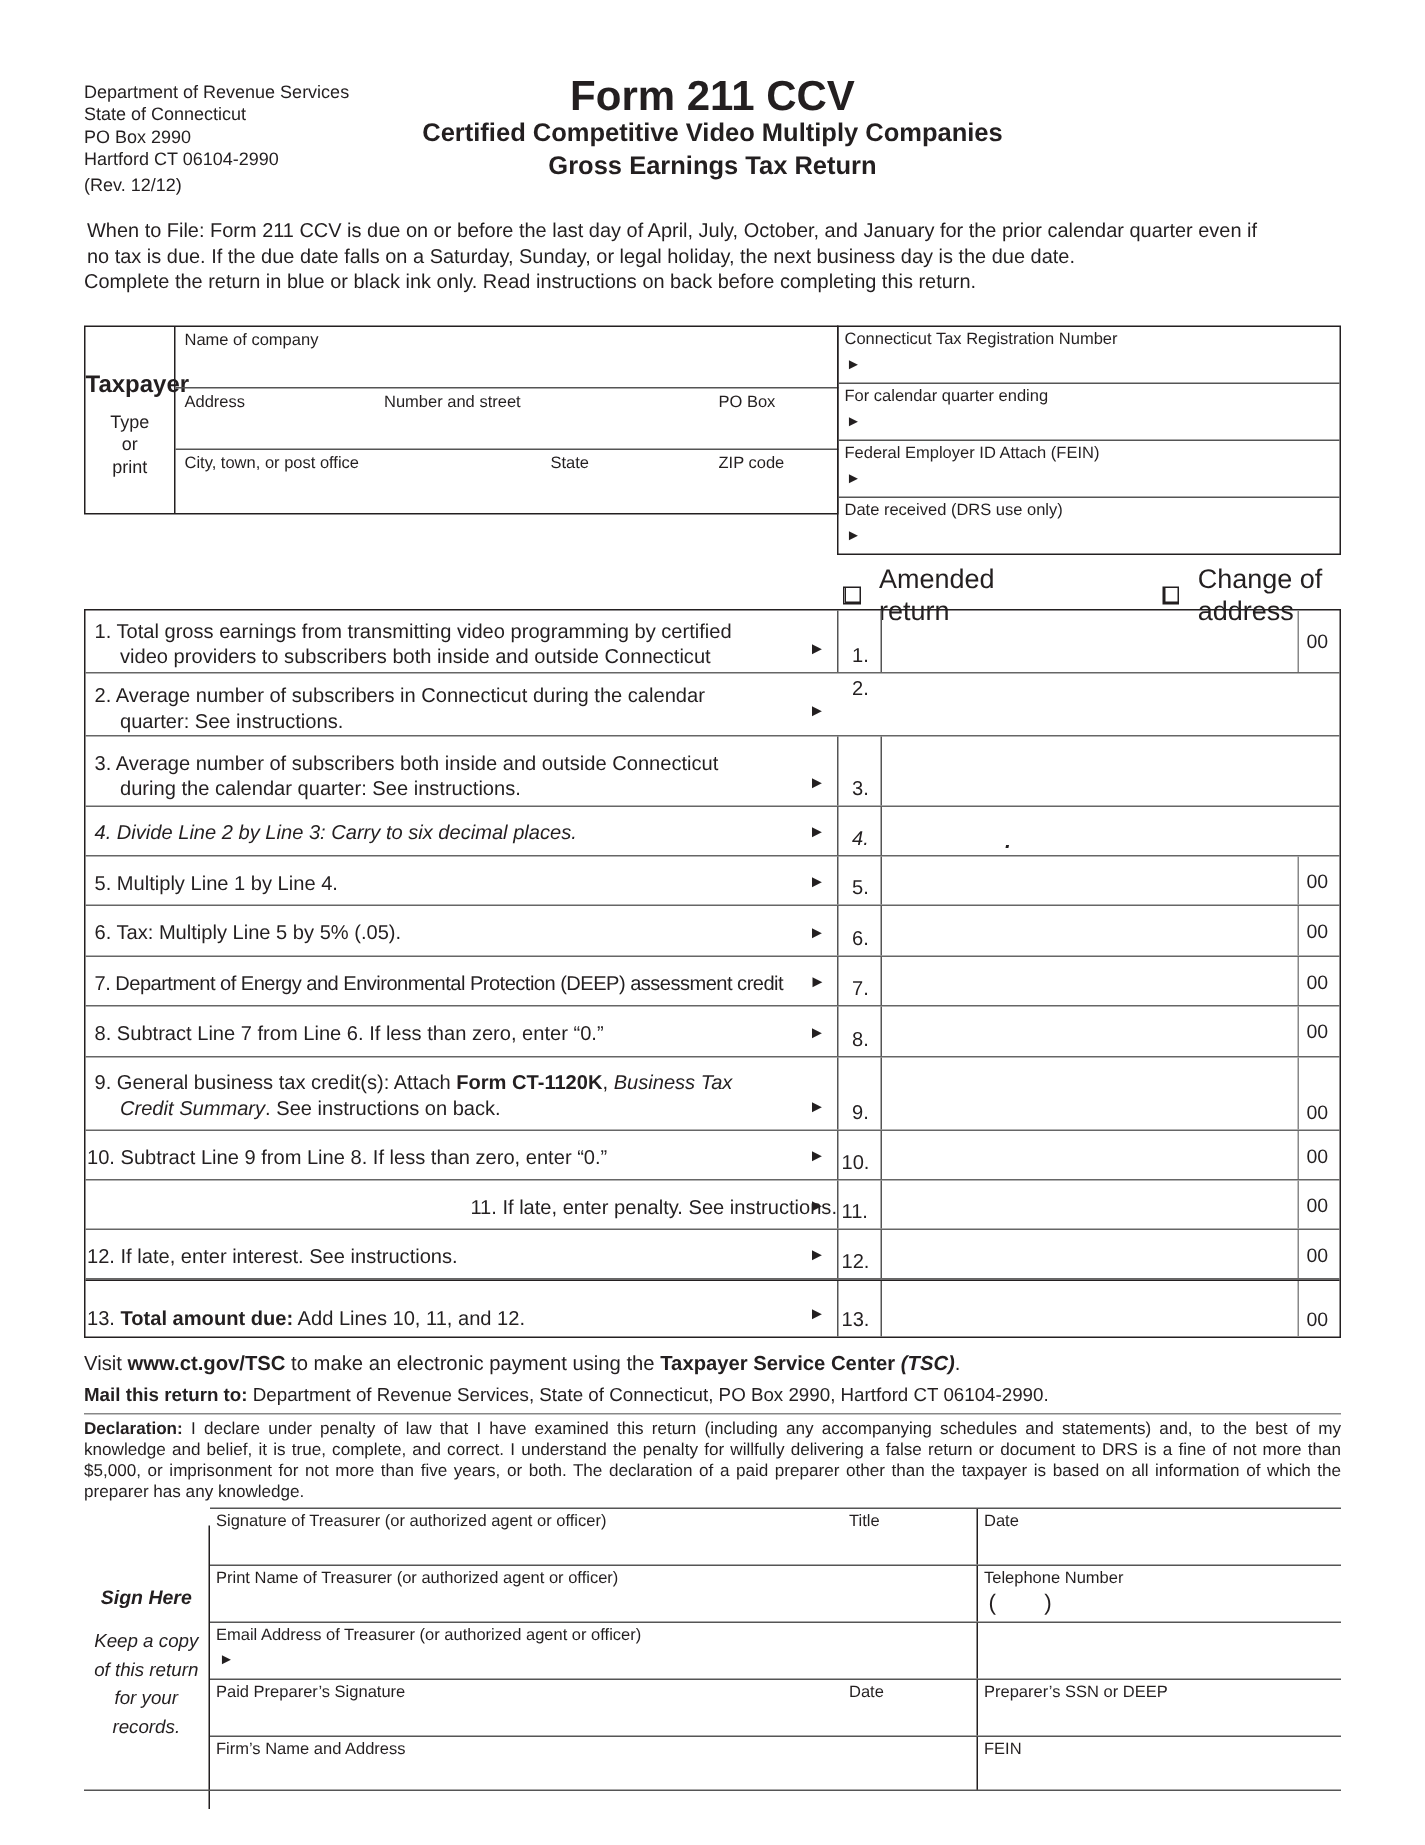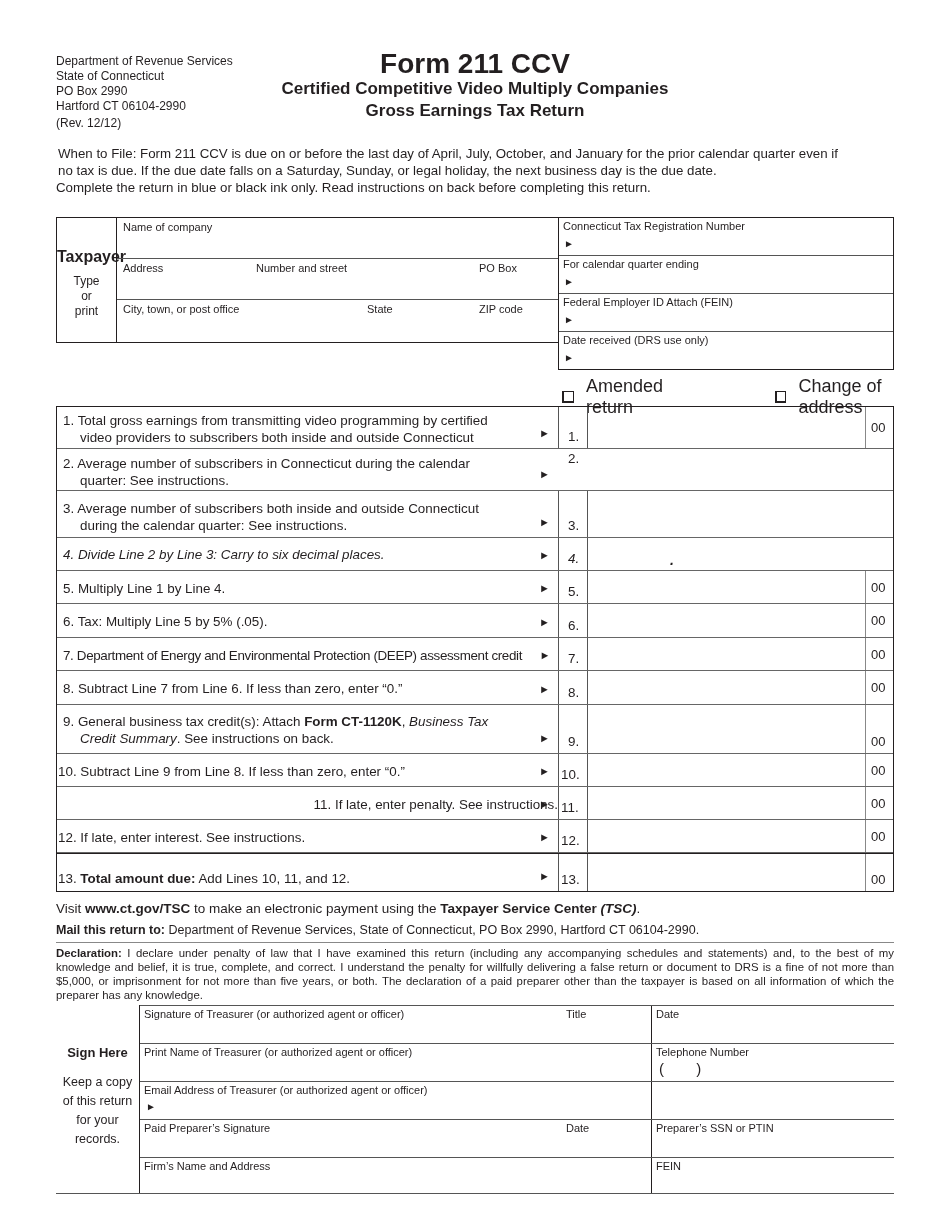--- a/index.html
+++ b/index.html
@@ -52,21 +52,21 @@
   .dot { position: absolute; left: 82px; bottom: 2px; font-size: 14px; font-weight: bold; }
 
   .visit { left: 56px; top: 901px; font-size: 13.5px; }
   .mail { left: 56px; top: 923px; font-size: 12.5px; }
   .sep { left: 56px; top: 942px; width: 838px; border-top: 1px solid #888; }
   .decl { left: 56px; top: 946px; width: 838px; font-size: 11.4px; line-height: 14px; text-align: justify; }
   .decl b { font-weight: bold; }
 
   
   .sign { left: 56px; top: 1005px; width: 838px; height: 189px; }
-  .sign-left { position: absolute; left: 0; top: 0; width: 84px; height: 189px; border-right: 1px solid #231f20; text-align: center; }
+  .sign-left { position: absolute; left: 0; top: 12px; width: 84px; height: 189px; border-right: 1px solid #231f20; text-align: center; font-style: italic; }
   .sign-left .sh { position: absolute; top: 40px; width: 100%; font-size: 13px; font-weight: bold; }
   .sign-left .kc { position: absolute; top: 68px; width: 100%; font-size: 12.5px; line-height: 19px; }
   .srow { position: absolute; left: 84px; width: 754px; height: 38px; border-top: 1px solid #555; font-size: 11px; }
   .srow span { position: absolute; top: 2px; }
   .srow .vdiv { position: absolute; left: 511px; top: 0; bottom: 0; border-left: 1px solid #231f20; }
   .srow .paren { position: absolute; left: 519px; top: 16px; font-size: 15px; word-spacing: 28px; }
   .srow .arr { position: absolute; left: 6px; top: 19px; font-size: 10px; }
   .bottom-line { left: 56px; top: 1193px; width: 838px; border-top: 1.5px solid #555; }
 </style>
 </head>
@@ -359,21 +359,21 @@
   </div>
   <div class="srow" style="top:76px;">
     <span style="left:4px;">Email Address of Treasurer (or authorized agent or officer)</span>
     <span class="arr">►</span>
     <div class="vdiv"></div>
   </div>
   <div class="srow" style="top:114px;">
     <span style="left:4px;">Paid Preparer’s Signature</span>
     <span style="left:426px;">Date</span>
     <div class="vdiv"></div>
-    <span style="left:516px;">Preparer’s SSN or PTIN</span>
+    <span style="left:516px;">Preparer’s SSN or DEEP</span>
   </div>
   <div class="srow" style="top:152px;height:37px;">
     <span style="left:4px;">Firm’s Name and Address</span>
     <div class="vdiv"></div>
     <span style="left:516px;">FEIN</span>
   </div>
 </div>
 <div class="abs bottom-line"></div>
 
 </body></html>

